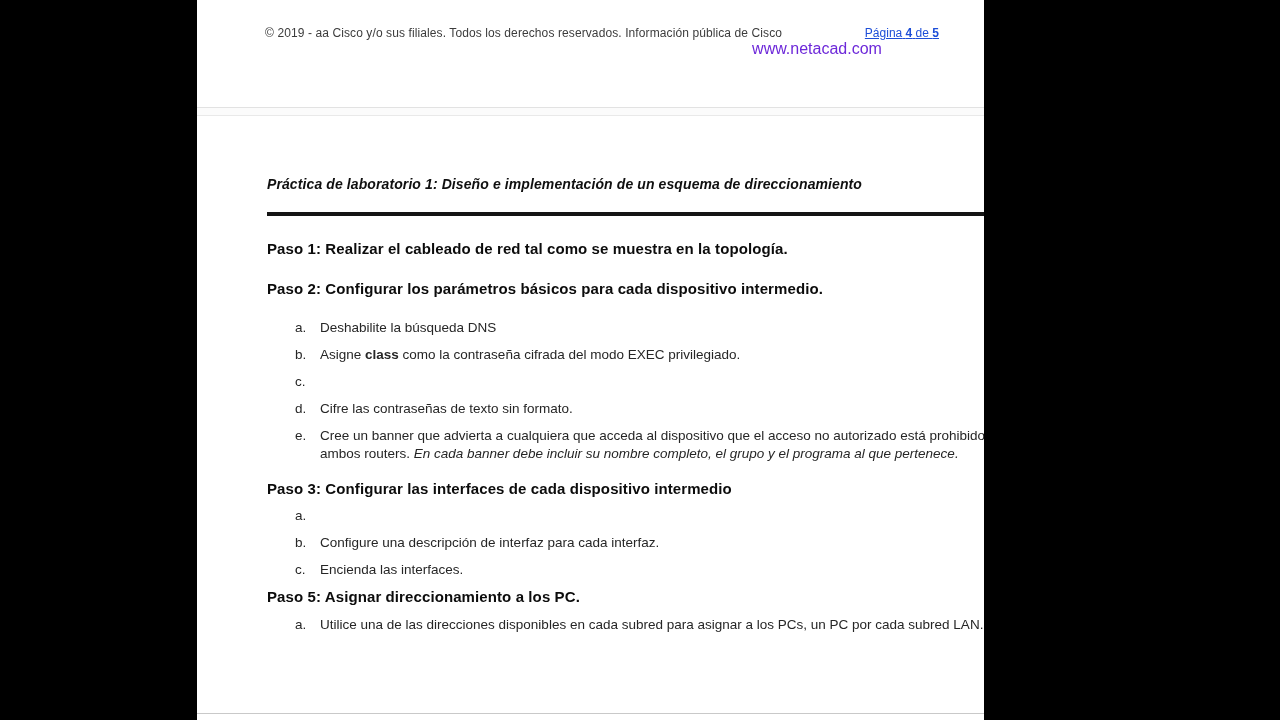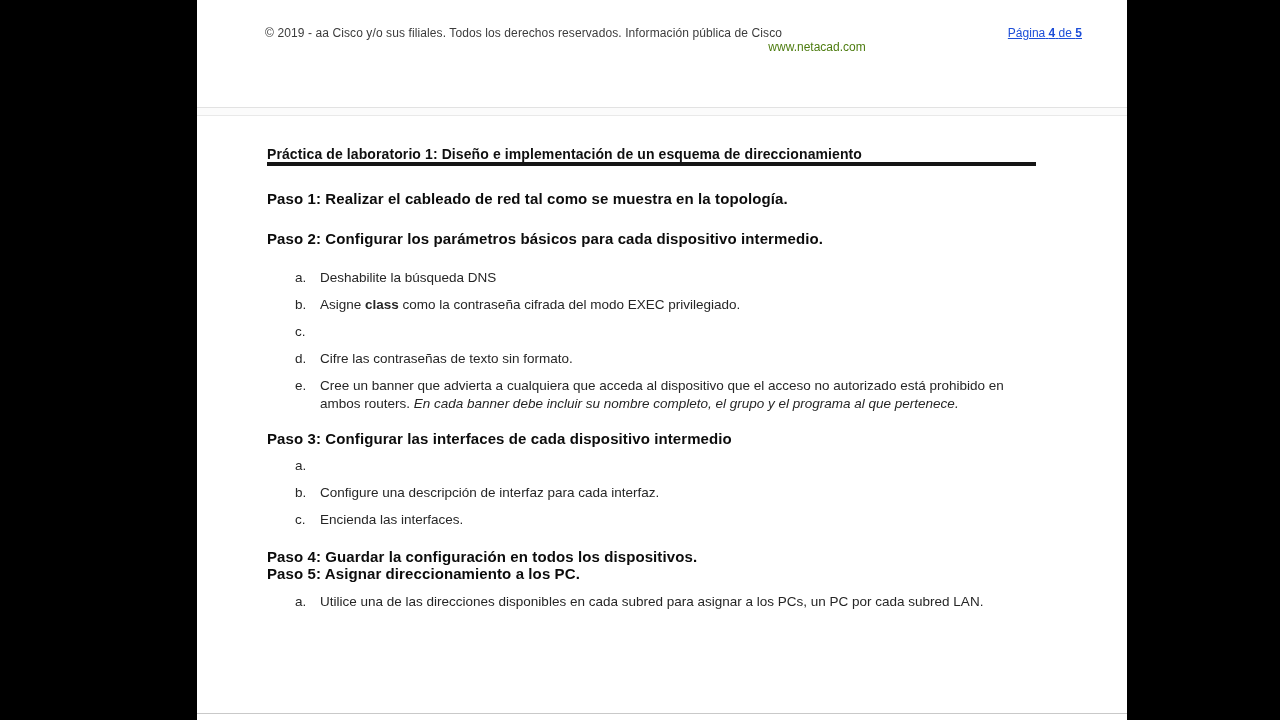--- a/index.html
+++ b/index.html
@@ -9,53 +9,54 @@
     position:relative;
     overflow:hidden;
     font-family:"Liberation Sans","DejaVu Sans",sans-serif;
   }
   .letterbox { position:absolute; top:0; height:720px; background:#000; }
   .letterbox.left  { left:0; width:197px; }
   .letterbox.right { left:1083px; width:197px; }
 
   .page {
     position:absolute; left:197px; top:0;
-    width:930px; height:720px;
+    width:787px; height:720px;
     background:#ffffff; overflow:hidden;
   }
 
   .hdr-copy {
     position:absolute; left:68px; top:26px;
     font-size:12px; color:#3c3c3c; letter-spacing:.1px;
   }
   .hdr-page {
     position:absolute; right:45px; top:26px;
     font-size:12px; color:#1d4ed8;text-decoration:underline;
   }
   .hdr-link {
     position:absolute; left:520px; top:40px; width:200px;
-    text-align:center; font-size:12px;
-    color:#4d7c0f; cursor:pointer;
+    text-align:center; font-size:16px;
+    color:#6d28d9; cursor:pointer;
   }
 
   .page-gap {
     position:absolute; left:0; top:107px; width:100%; height:9px;
     background:#fbfbfb;
     border-top:1px solid #e2e2e2;
     border-bottom:1px solid #e9e9e9;
   }
 
   .content { position:absolute; left:70px; top:117px; width:769px; }
 
   .doc-title {
-    margin-top:29px;
+    margin-top:59px;
     font-size:14px; font-weight:bold; color:#101010;
     line-height:16px; letter-spacing:.1px;
-    padding-bottom:0;
+    padding-bottom:20px;
     border-bottom:4px solid #151515;
+    font-style:italic;
   }
 
   .step-h {
     font-size:15px; font-weight:bold; color:#0c0c0c;
     line-height:17px; letter-spacing:.1px;
   }
 
   .items { list-style:none; }
   .item {
     display:flex;
@@ -134,23 +135,20 @@
           <span class="marker">b.</span>
           <span class="txt"><span>Configure una descripción de interfaz para cada interfaz.</span><span class="b"></span><span class="bi"></span><span></span></span>
         </li>
         <li class="item">
           <span class="marker">c.</span>
           <span class="txt"><span>Encienda las interfaces.</span><span class="b"></span><span class="bi"></span><span></span></span>
         </li>
       </ul>
     </div>
 
-    <div>
-      <h2 class="step-h" style="margin-top:19px">Paso 4: Guardar la configuración en todos los dispositivos.</h2>
-    </div>
 
     <div>
       <h2 class="step-h" style="">Paso 5: Asignar direccionamiento a los PC.</h2>
       <ul class="items" style="margin-top:11px">
         <li class="item">
           <span class="marker">a.</span>
           <span class="txt"><span>Utilice una de las direcciones disponibles en cada subred para asignar a los PCs, un PC por cada subred LAN.</span><span class="b"></span><span class="bi"></span><span></span></span>
         </li>
       </ul>
     </div>

